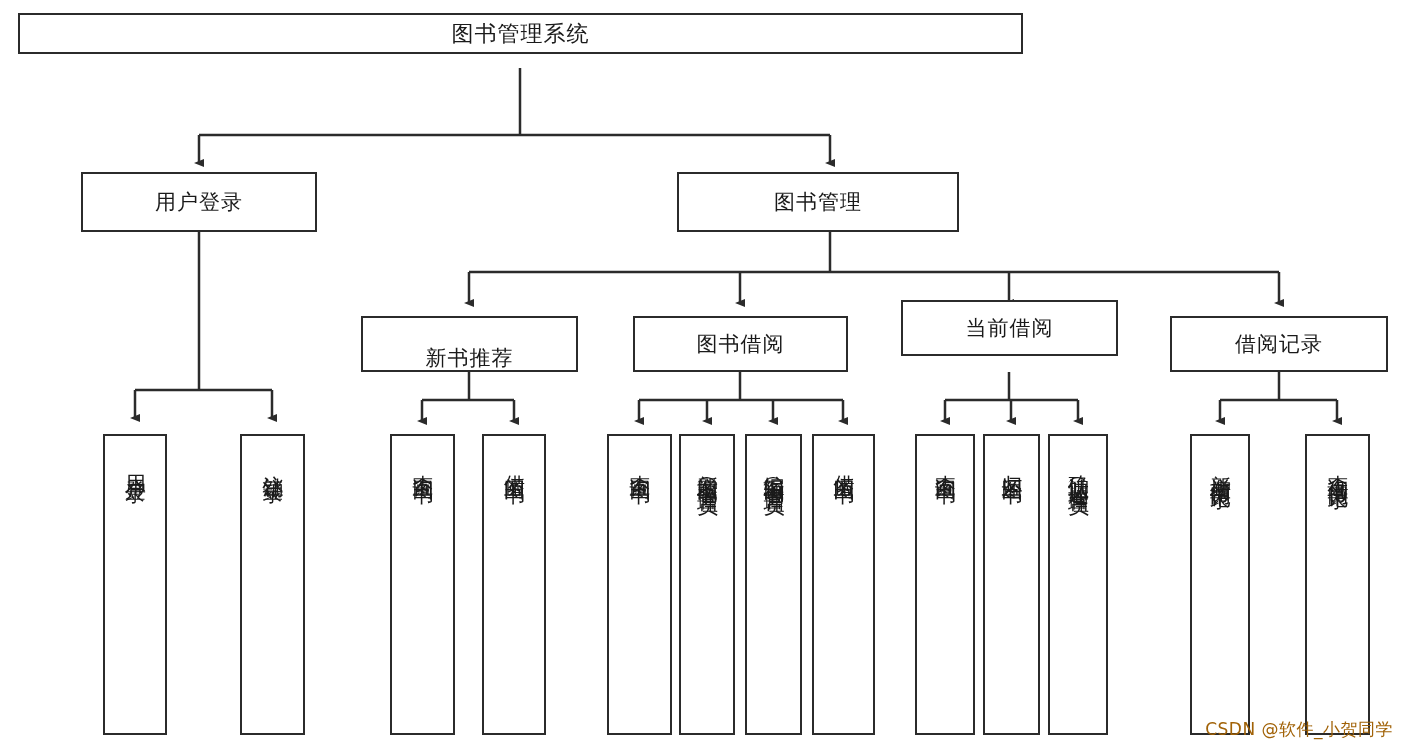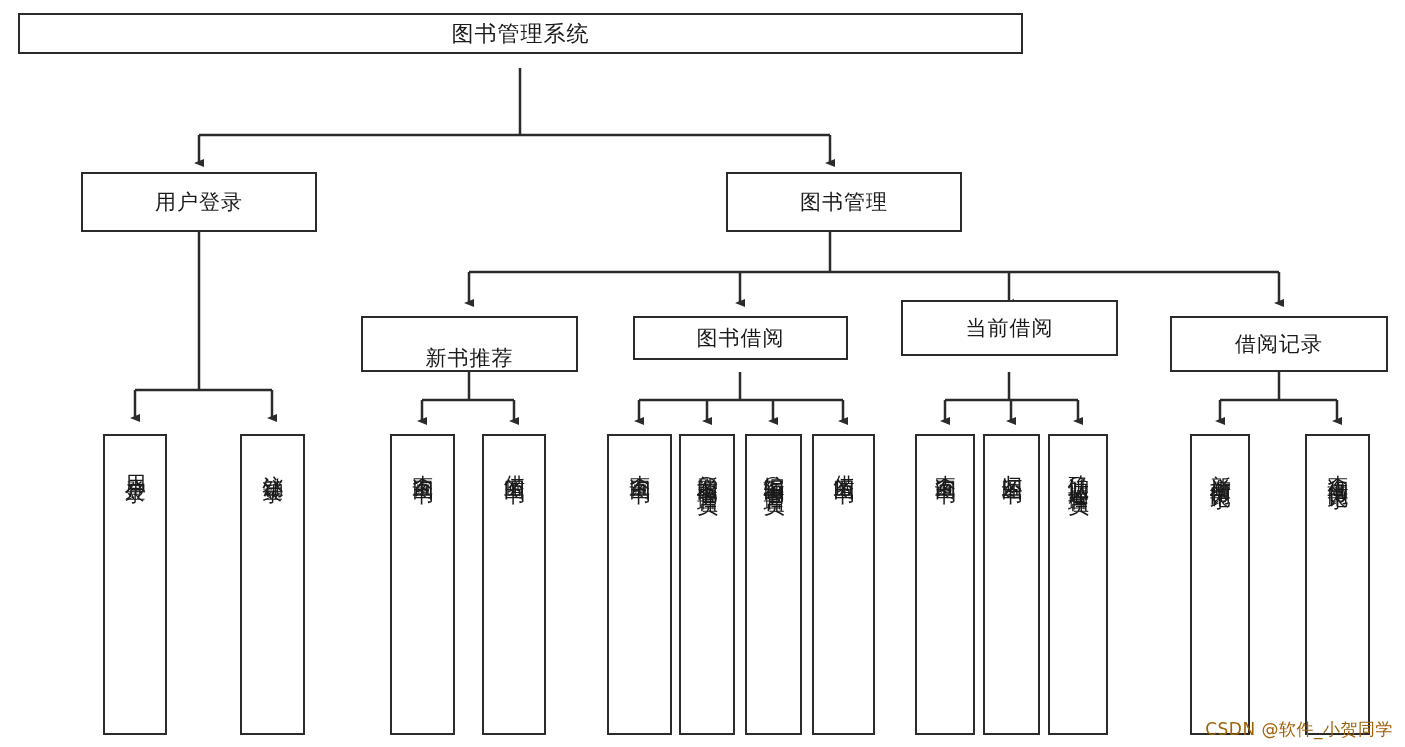--- a/index.html
+++ b/index.html
@@ -123,28 +123,28 @@
     </g>
   </svg>
 
   <div class="node root" style="left:18px; top:13px; width:1005px; height:41px;">
     <span class="label">图书管理系统</span>
   </div>
 
   <div class="node" style="left:81px; top:172px; width:236px; height:60px;">
     <span class="label">用户登录</span>
   </div>
-  <div class="node" style="left:726px; top:172px; width:236px; height:60px;">
+  <div class="node" style="left:677px; top:172px; width:282px; height:60px;">
     <span class="label">图书管理</span>
   </div>
 
   <div class="node" style="left:361px; top:316px; width:217px; height:56px;align-items:flex-end;">
     <span class="label">新书推荐</span>
   </div>
-  <div class="node" style="left:633px; top:316px; width:215px; height:44px;">
+  <div class="node" style="left:633px; top:316px; width:215px; height:56px;">
     <span class="label">图书借阅</span>
   </div>
   <div class="node" style="left:901px; top:300px; width:217px; height:56px;">
     <span class="label">当前借阅</span>
   </div>
   <div class="node" style="left:1170px; top:316px; width:218px; height:56px;">
     <span class="label">借阅记录</span>
   </div>
 
   <div class="node vertical" style="left:103px; top:434px; width:64px; height:301px;">

